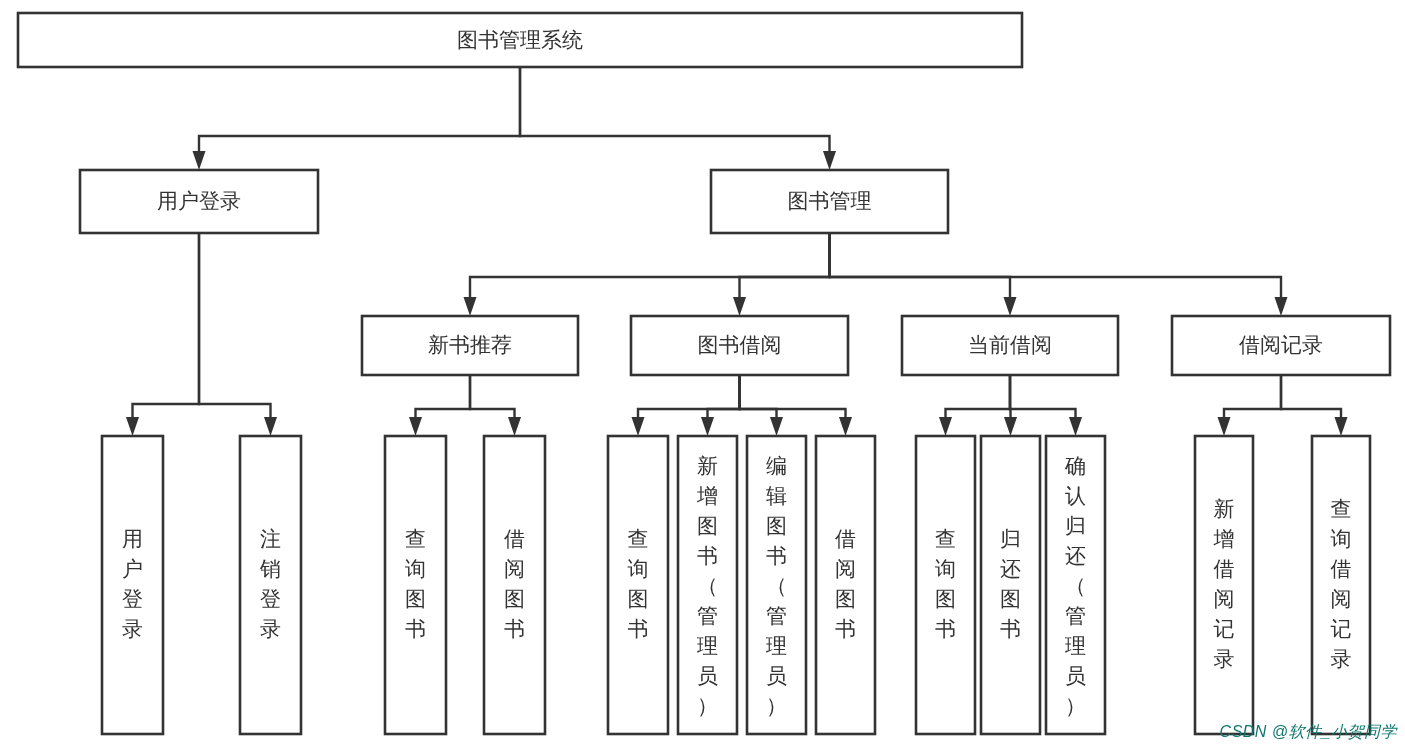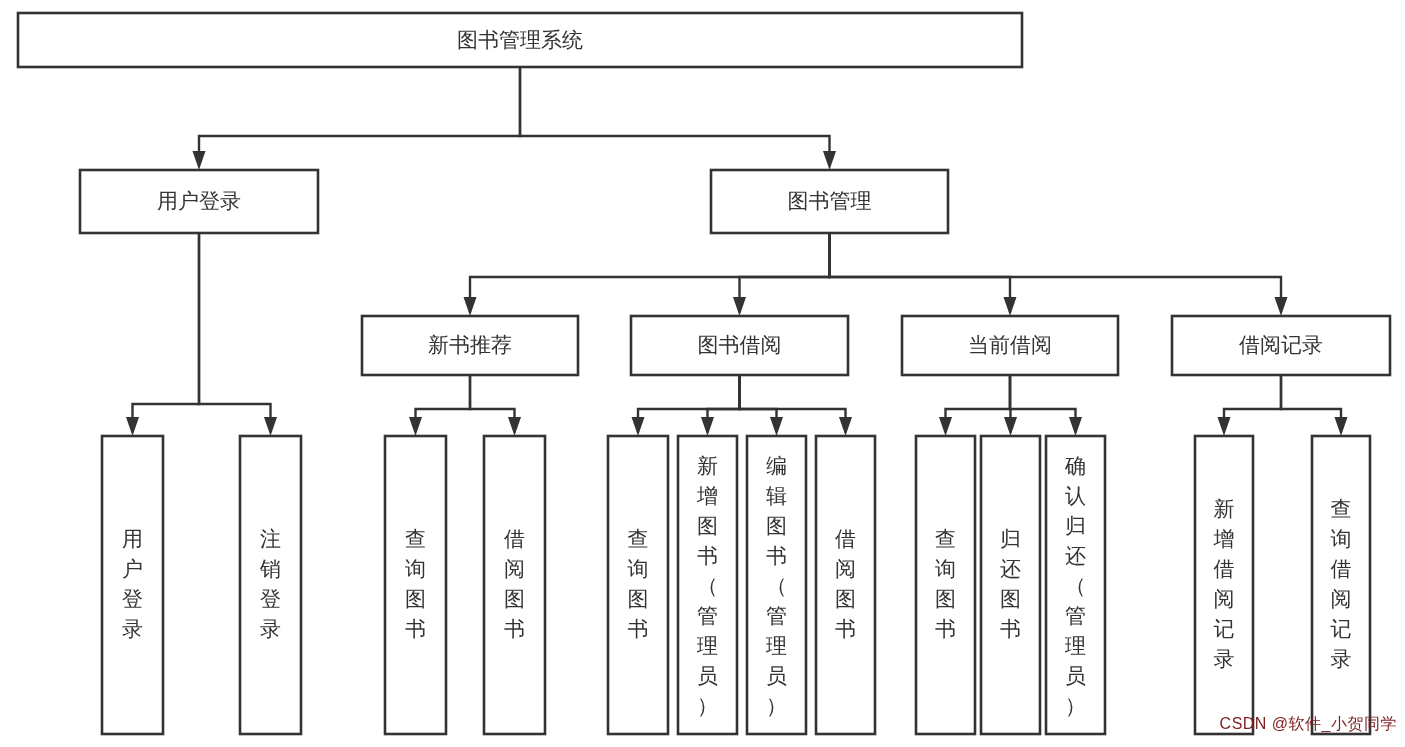--- a/index.html
+++ b/index.html
@@ -56,27 +56,28 @@
     fill: #333333;
     font-family: "Liberation Sans", "DejaVu Sans", sans-serif;
     font-size: 21px;
     text-anchor: middle;
     dominant-baseline: middle;
     white-space: pre;
   }
   .watermark-text {
     position: absolute;
     right: 8px;
-    bottom: 12px;
+    bottom: 4px;
     font-family: "Liberation Sans", "DejaVu Sans", sans-serif;
     font-size: 16px;
-    color: #7f1d1d;
+    color: #0f766e;
     letter-spacing: 0.5px;
     user-select: none;
     white-space: nowrap;
+    font-style: italic;
   }
 </style>
 </head>
 <body>
 
 <div id="diagram-root">
   <svg class="diagram-canvas" id="diagram-svg" viewBox="0 0 1405 747" xmlns="http://www.w3.org/2000/svg">
       <g>
         <g>
           <path class="connector" d="M 520 67 L 520 136 L 199 136 L 199 151"></path>

